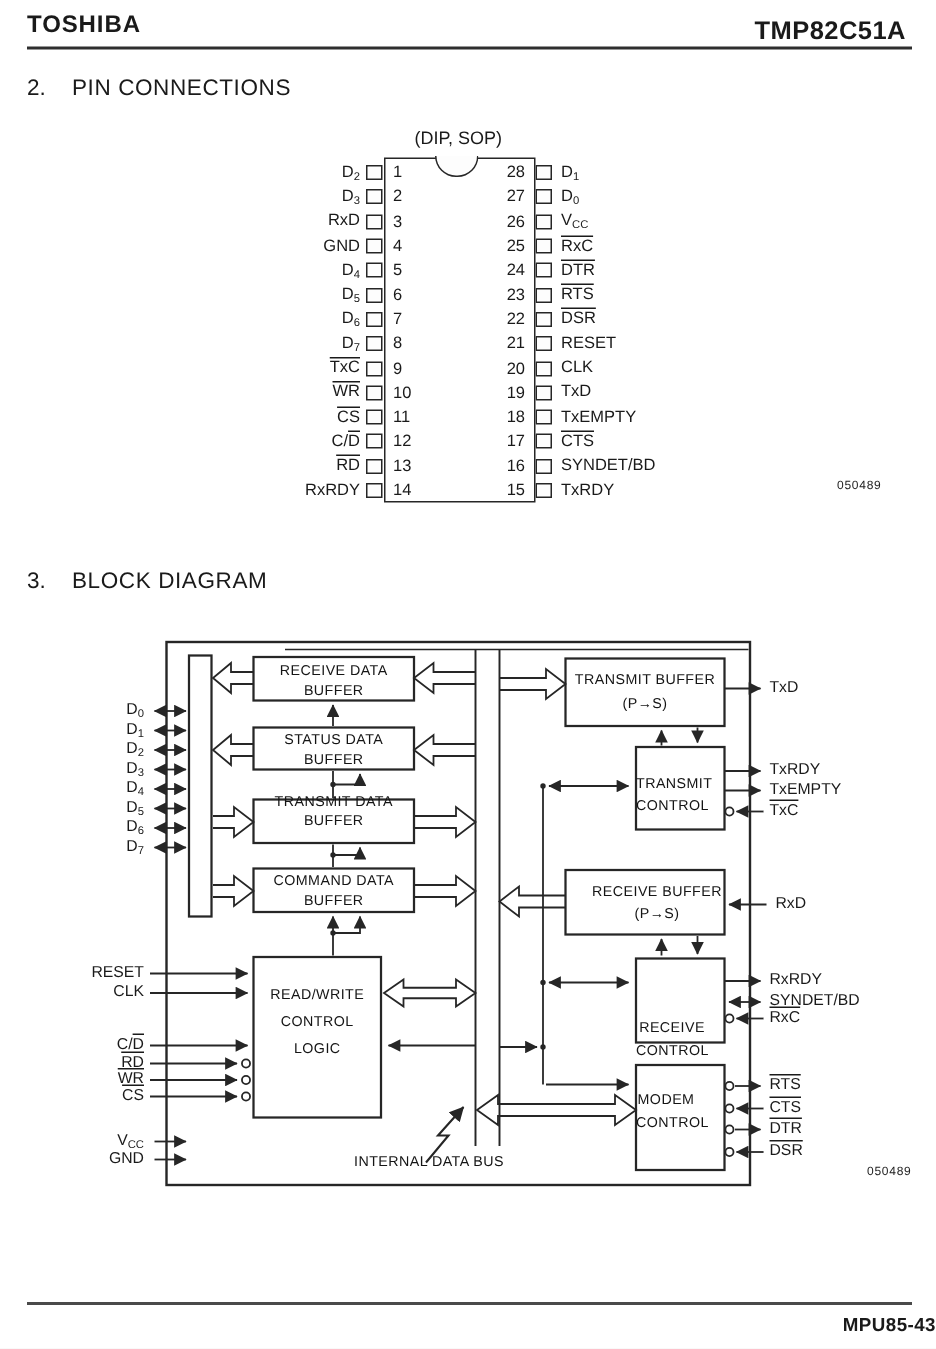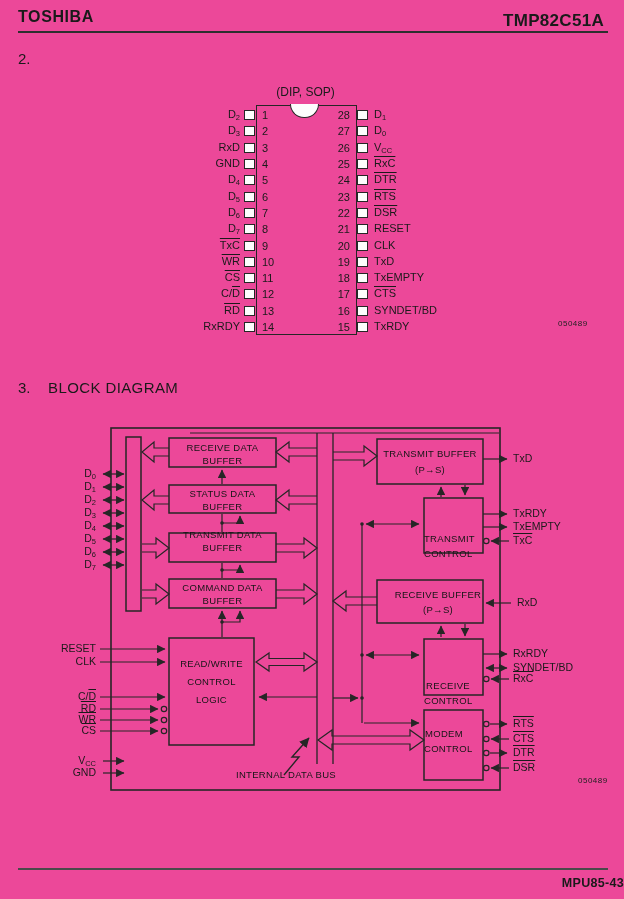--- a/index.html
+++ b/index.html
@@ -1,17 +1,17 @@
 <!DOCTYPE html>
 <html><head>
 <meta charset="utf-8">
 <style>
   html,body{margin:0;padding:0;}
   body{background:#e8e8e8;font-family:"Liberation Sans",sans-serif;}
-  #page{position:relative;width:624px;height:899px;background:#ec4899;color:#1a1a1a;overflow:hidden;margin:0 auto;}
+  #page{position:relative;width:624px;height:899px;background:#ffffff;color:#1a1a1a;overflow:hidden;margin:0 auto;}
   .abs{position:absolute;}
   
   .brand{left:18px;top:8px;font-size:16px;font-weight:bold;letter-spacing:.6px;}
   .part{right:20px;top:11px;font-size:17px;font-weight:bold;letter-spacing:.3px;}
   .hrule{left:18px;right:16px;top:31px;height:2.2px;background:#2e2e2e;}
   .frule{left:18px;right:16px;top:868px;height:2px;background:#4a4a4a;}
   .pageno{left:0;right:0;top:876px;text-align:right;font-size:12.5px;font-weight:bold;letter-spacing:.3px;}
   
   .secnum{font-size:15px;}
   .sectitle{font-size:15px;letter-spacing:.4px;}
@@ -40,20 +40,21 @@
 </head>
 <body>
 
 <div id="page">
 
   <div class="abs brand">TOSHIBA</div>
   <div class="abs part">TMP82C51A</div>
   <div class="abs hrule"></div>
 
   <div class="abs secnum" style="left:18px;top:50px">2.</div>
+  <div class="abs sectitle" style="left:48px;top:50px">PIN CONNECTIONS</div>
 
   <div class="abs pkg">(DIP, SOP)</div>
   <div class="abs dipbody"></div>
   <div class="abs notch"></div>
 
   <div class="abs pinrows" style="left:140px">
     <div class="prow">
         <span class="plab"><span></span><span class="ov"></span><span>D</span><sub>2</sub></span>
         <span class="psq"></span>
         <span class="pnum">1</span>
@@ -334,21 +335,21 @@
       <div>BUFFER</div>
     </div>
   <div class="blk" style="left:169px;top:581px;width:107px">
       <div>COMMAND DATA</div>
       <div>BUFFER</div>
     </div>
   <div class="blk" style="left:377px;top:446px;width:106px;line-height:16px">
       <div>TRANSMIT BUFFER</div>
       <div>(P→S)</div>
     </div>
-  <div class="blk" style="left:424px;top:531px;width:48px;line-height:15px">
+  <div class="blk" style="left:424px;top:515px;width:48px;line-height:15px">
       <div>TRANSMIT</div>
       <div>CONTROL</div>
     </div>
   <div class="blk" style="left:377px;top:587px;width:122px;line-height:15px">
       <div>RECEIVE BUFFER</div>
       <div>(P→S)</div>
     </div>
   <div class="blk" style="left:424px;top:678px;width:48px;line-height:15px">
       <div>RECEIVE</div>
       <div>CONTROL</div>

